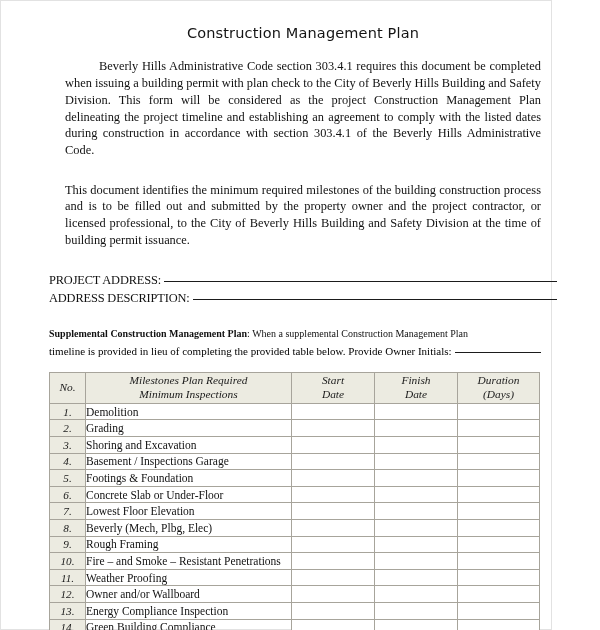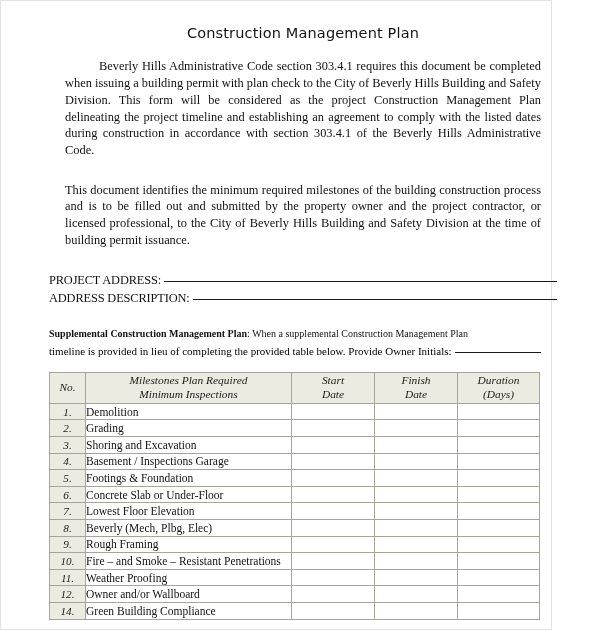--- a/index.html
+++ b/index.html
@@ -296,20 +296,27 @@
               <td class="col-blank"></td>
             </tr>
             <tr>
               <td class="col-no">12.</td>
               <td class="col-milestone">Owner and/or Wallboard</td>
               <td class="col-blank"></td>
               <td class="col-blank"></td>
               <td class="col-blank"></td>
             </tr>
             <tr>
+              <td class="col-no">13.</td>
+              <td class="col-milestone">Energy Compliance Inspection</td>
+              <td class="col-blank"></td>
+              <td class="col-blank"></td>
+              <td class="col-blank"></td>
+            </tr>
+            <tr>
               <td class="col-no">14.</td>
               <td class="col-milestone">Green Building Compliance</td>
               <td class="col-blank"></td>
               <td class="col-blank"></td>
               <td class="col-blank"></td>
             </tr>
           </tbody>
       </table>
     </div>
 

